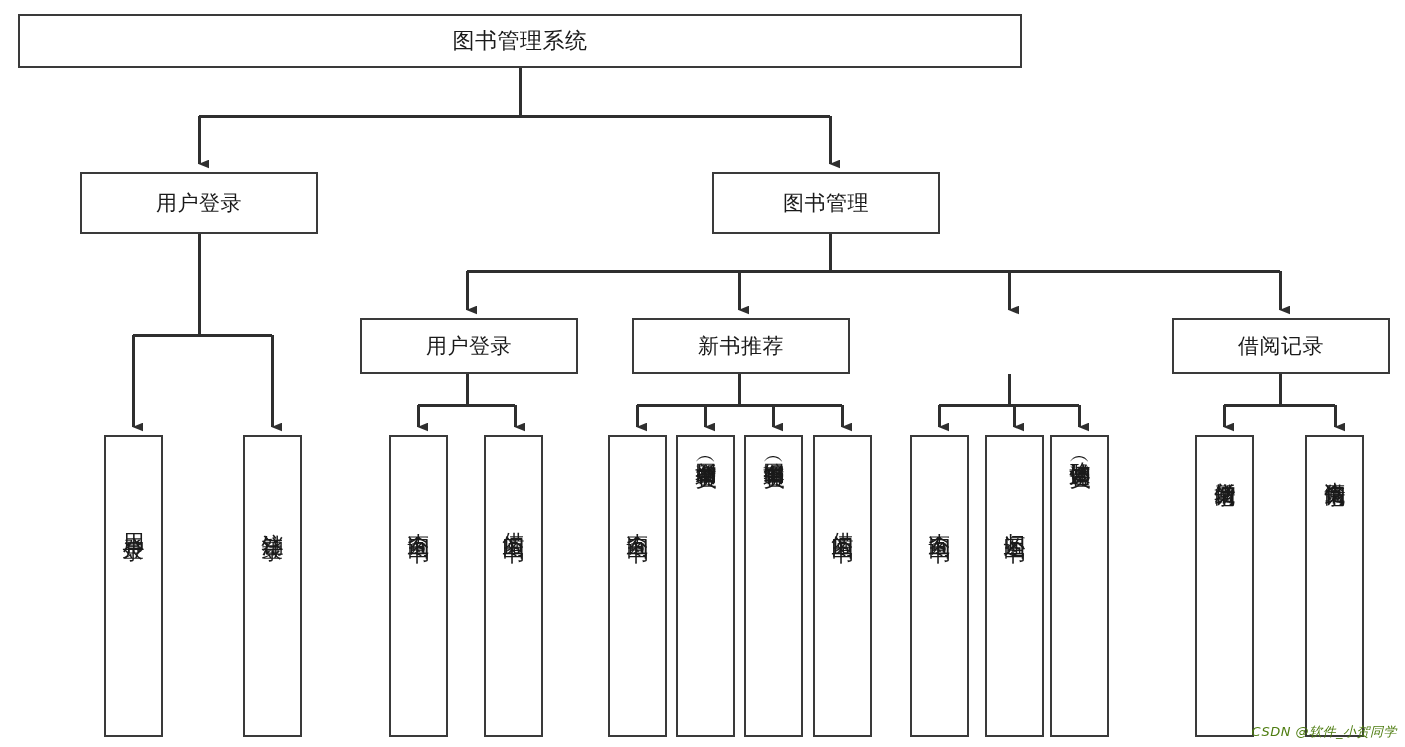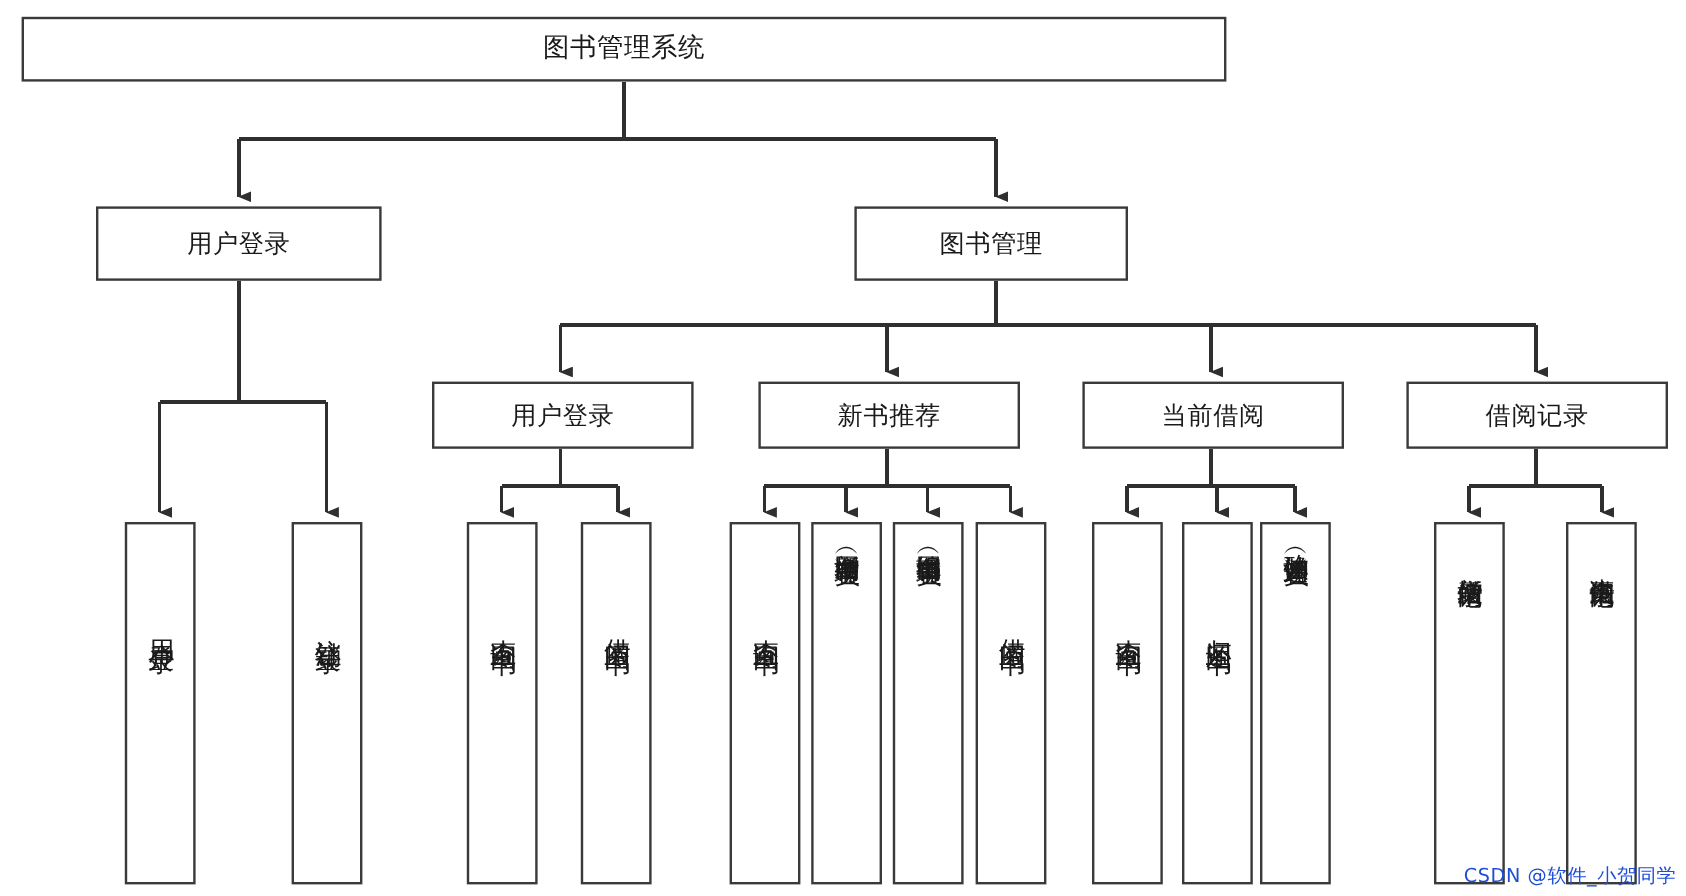--- a/index.html
+++ b/index.html
@@ -69,26 +69,27 @@
   }
   .node.vert.tall .label {
     font-size: 21px;
     letter-spacing: 1px;
   }
   
   .watermark {
     position: absolute;
     right: 8px;
     bottom: 6px;
-    font-size: 16px;
-    color: #1d4ed8;
+    font-size: 13px;
+    color: #4d7c0f;
     letter-spacing: 0.5px;
     white-space: nowrap;
     pointer-events: none;
     font-family: "DejaVu Sans", "Liberation Sans", sans-serif;
+    font-style: italic;
   }
 </style>
 </head>
 <body>
 
 <div id="diagram-root">
 
   <svg class="diagram-canvas" viewBox="0 0 1405 747">
     <defs>
       <marker id="arrowhead" markerWidth="9" markerHeight="11" refX="4.5" refY="10.4" orient="auto" markerUnits="userSpaceOnUse">
@@ -151,23 +152,20 @@
   <div class="node horiz" style="left:712px; top:172px; width:228px; height:62px;">
     <span class="label">图书管理</span>
   </div>
 
   <div class="node horiz" style="left:360px; top:318px; width:218px; height:56px;">
     <span class="label">用户登录</span>
   </div>
   <div class="node horiz" style="left:632px; top:318px; width:218px; height:56px;">
     <span class="label">新书推荐</span>
   </div>
-  <div class="node horiz" style="left:902px; top:318px; width:218px; height:56px;">
-    <span class="label">当前借阅</span>
-  </div>
   <div class="node horiz" style="left:1172px; top:318px; width:218px; height:56px;">
     <span class="label">借阅记录</span>
   </div>
 
   <div class="node vert" style="left:104px; top:435px; width:59px; height:302px; padding-top:78px;">
     <span class="label">用户登录</span>
   </div>
   <div class="node vert" style="left:243px; top:435px; width:59px; height:302px; padding-top:78px;">
     <span class="label">注销登录</span>
   </div>

